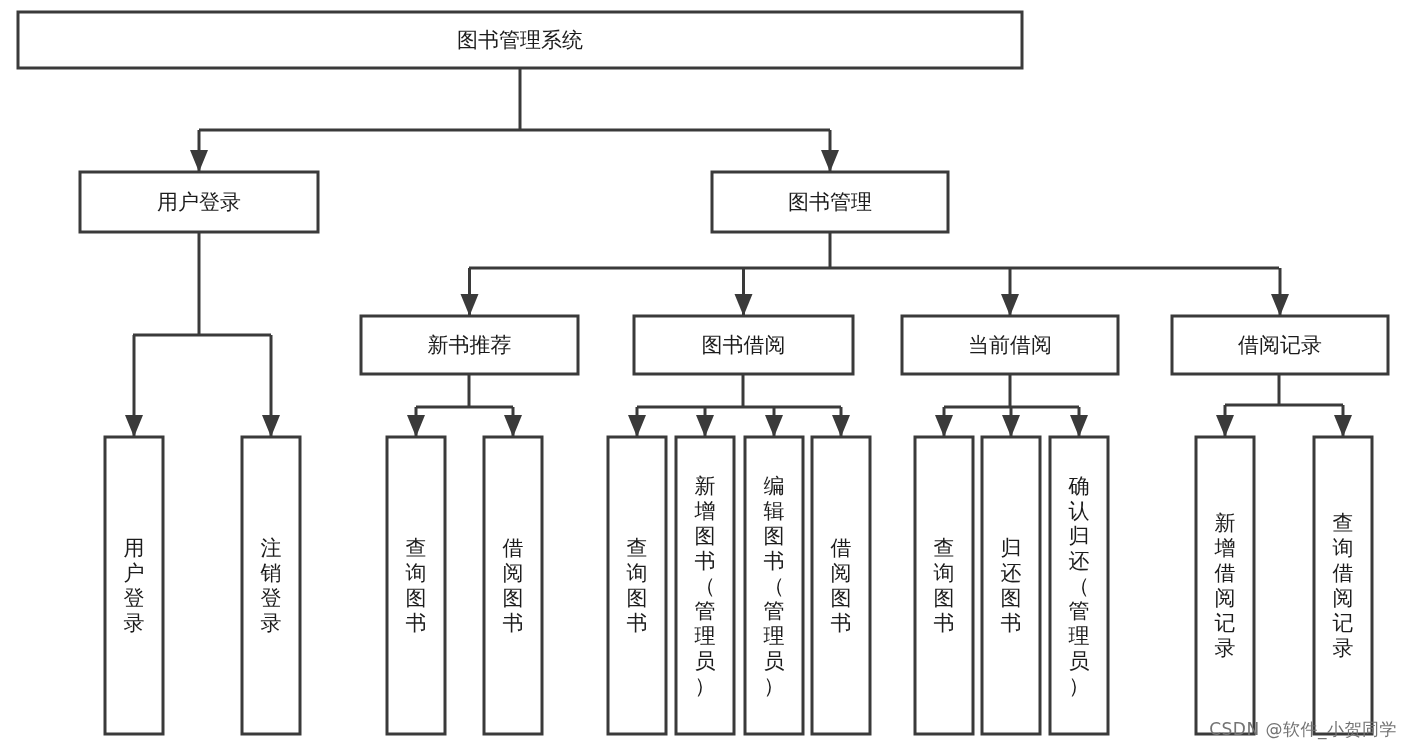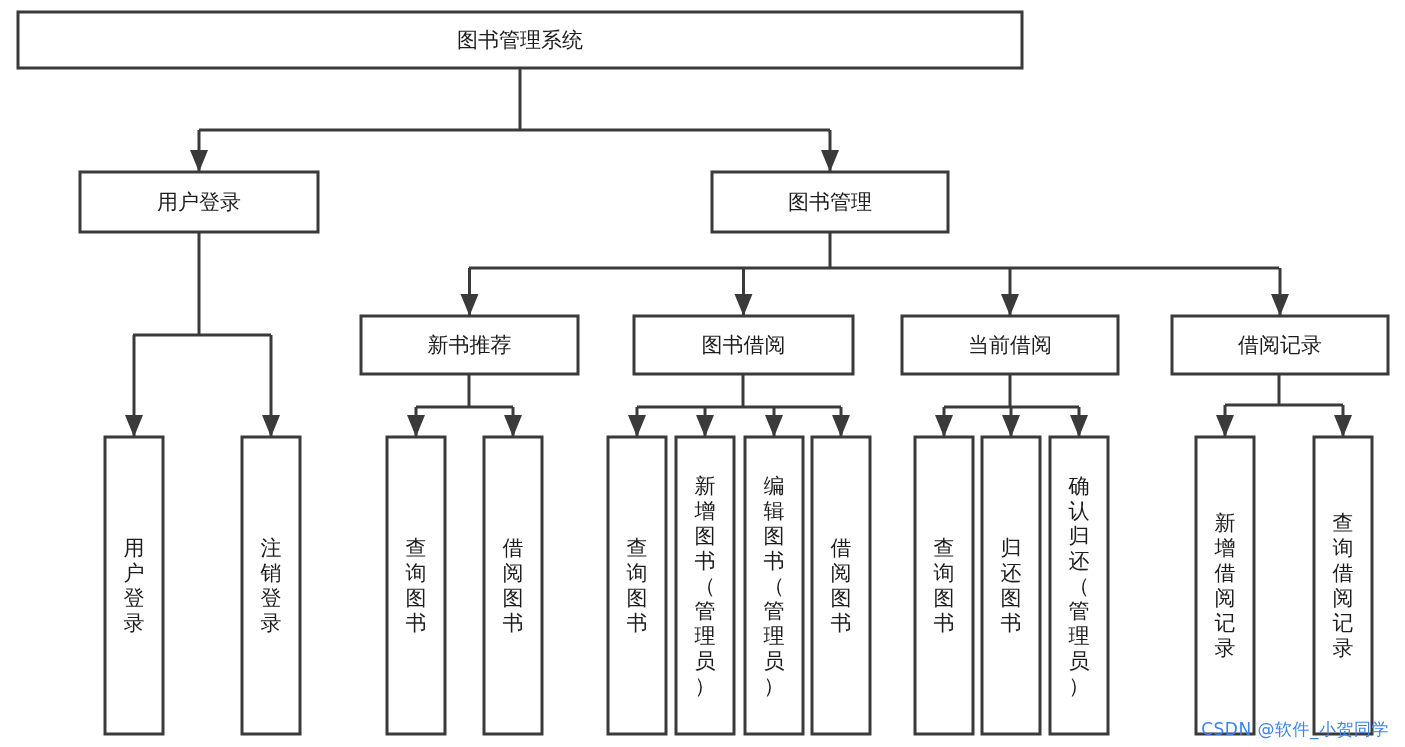--- a/index.html
+++ b/index.html
@@ -56,25 +56,25 @@
     dominant-baseline: middle;
   }
   .node-label-v {
     font-family: "DejaVu Sans", "Liberation Sans", sans-serif;
     font-size: 21px;
     fill: #1c1c1c;
     text-anchor: middle;
   }
   .watermark-text {
     position: absolute;
-    right: 16px;
+    right: 8px;
     bottom: 6px;
     font-family: "DejaVu Sans", "Liberation Sans", sans-serif;
     font-size: 17px;
-    color: #3b82f6;
+    color: #737373;
     white-space: nowrap;
     letter-spacing: 0.5px;
     pointer-events: none;
   }
 </style>
 </head>
 <body>
 
 <div id="diagram-root">
   <svg class="diagram-canvas" viewBox="0 0 1405 747">

